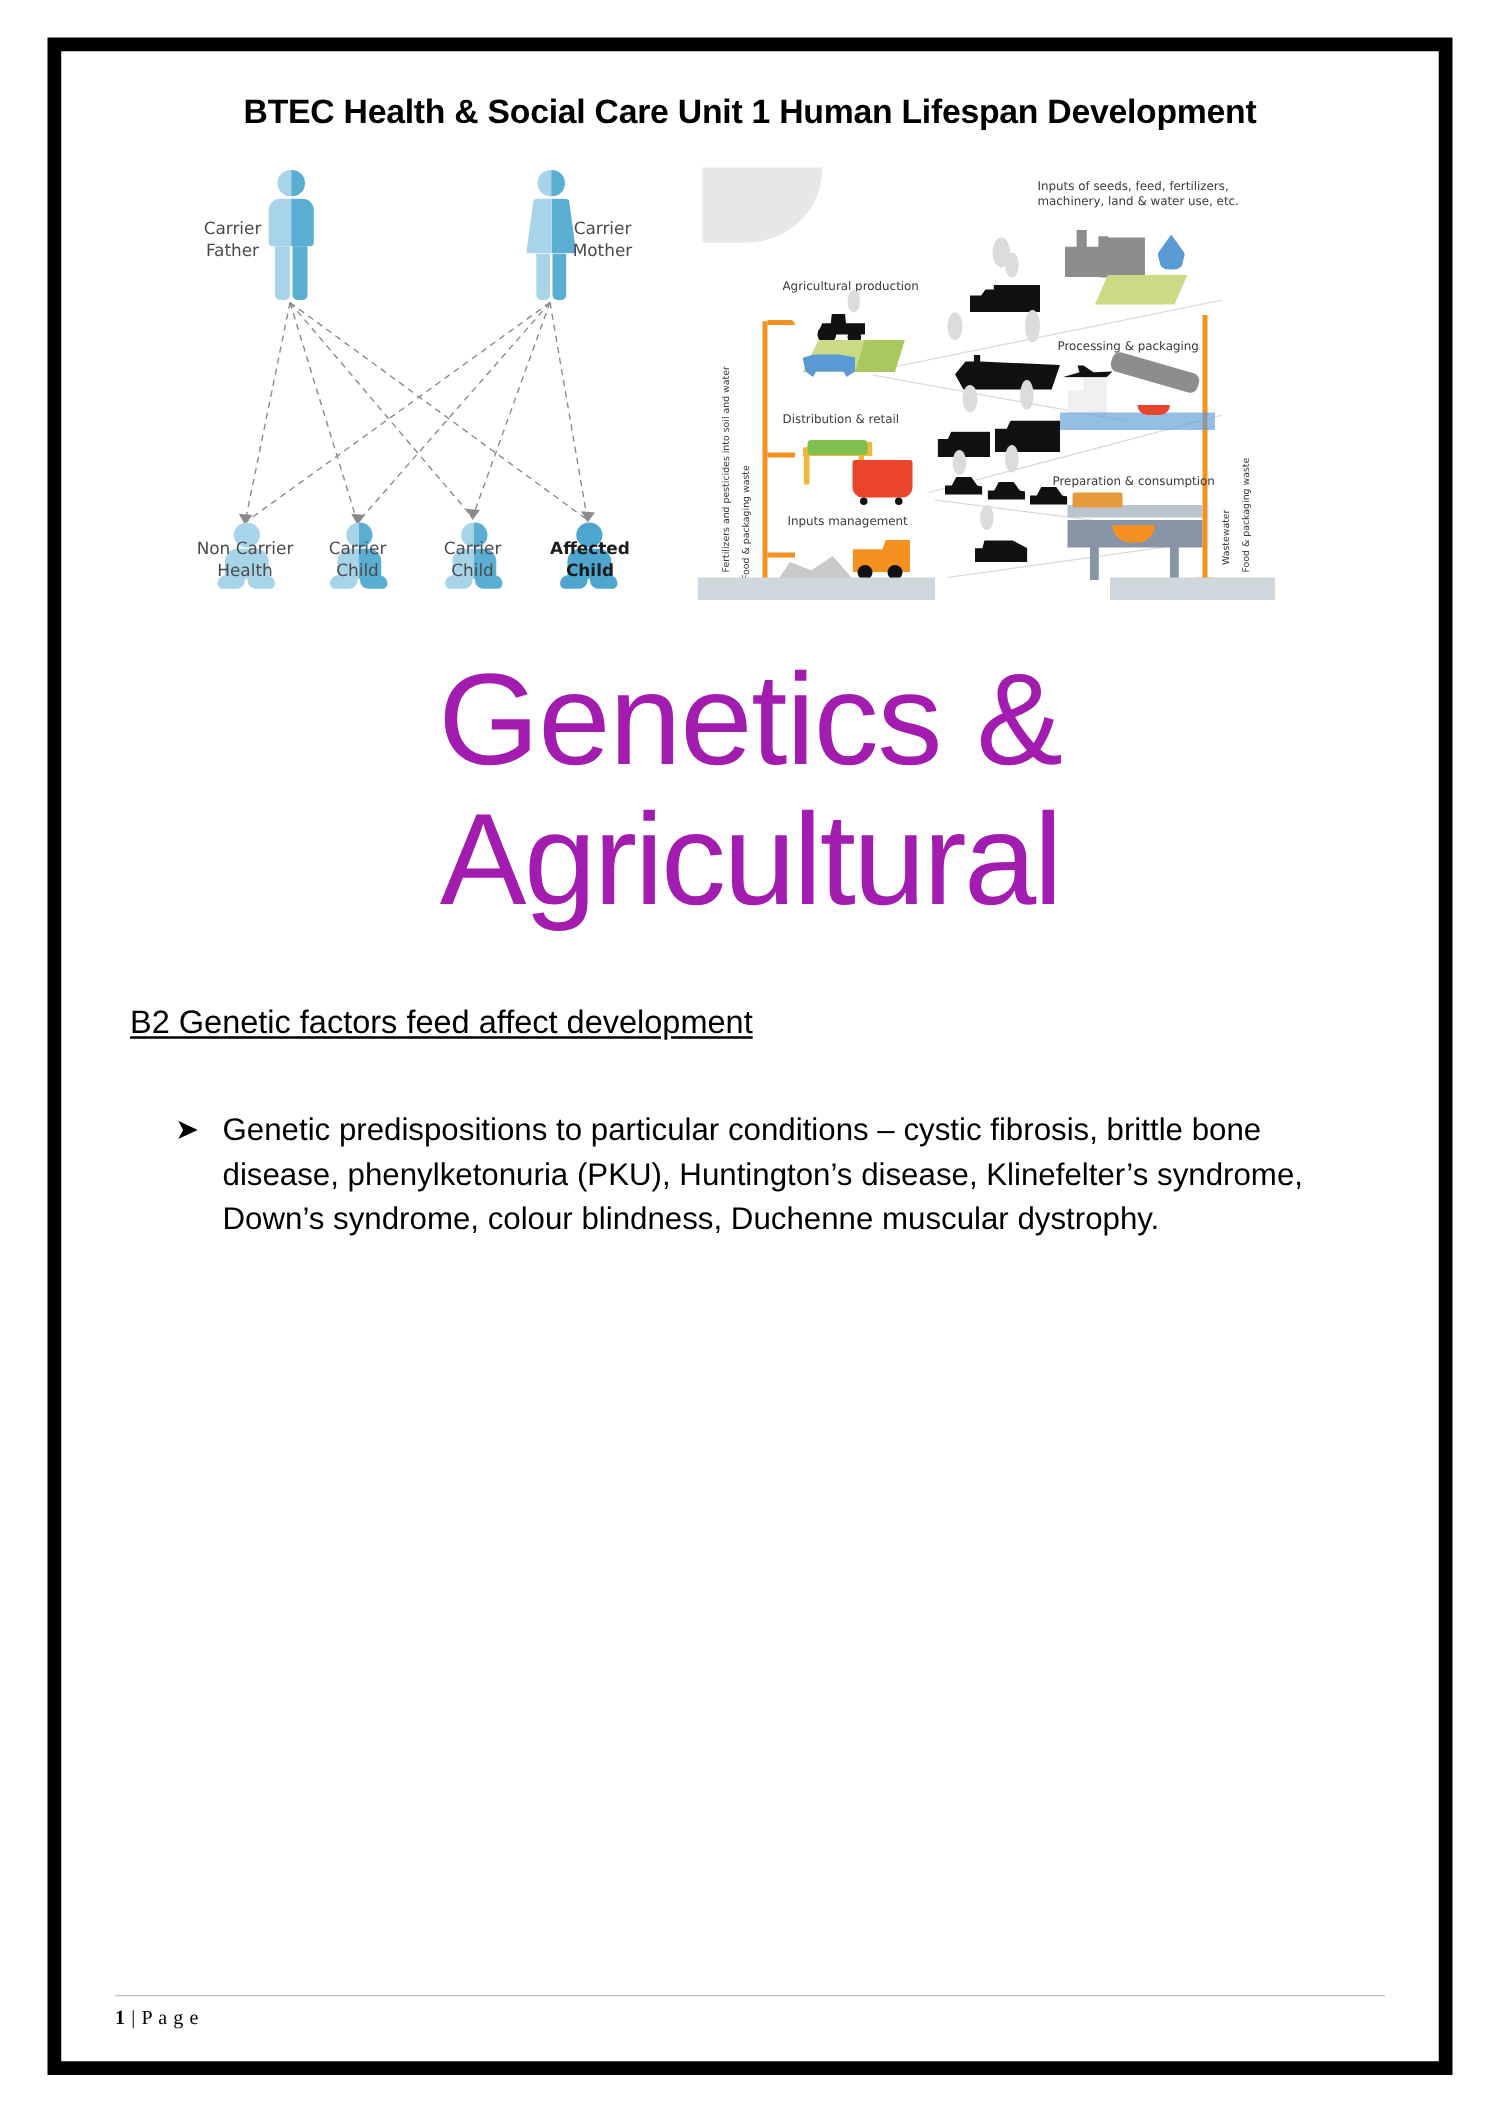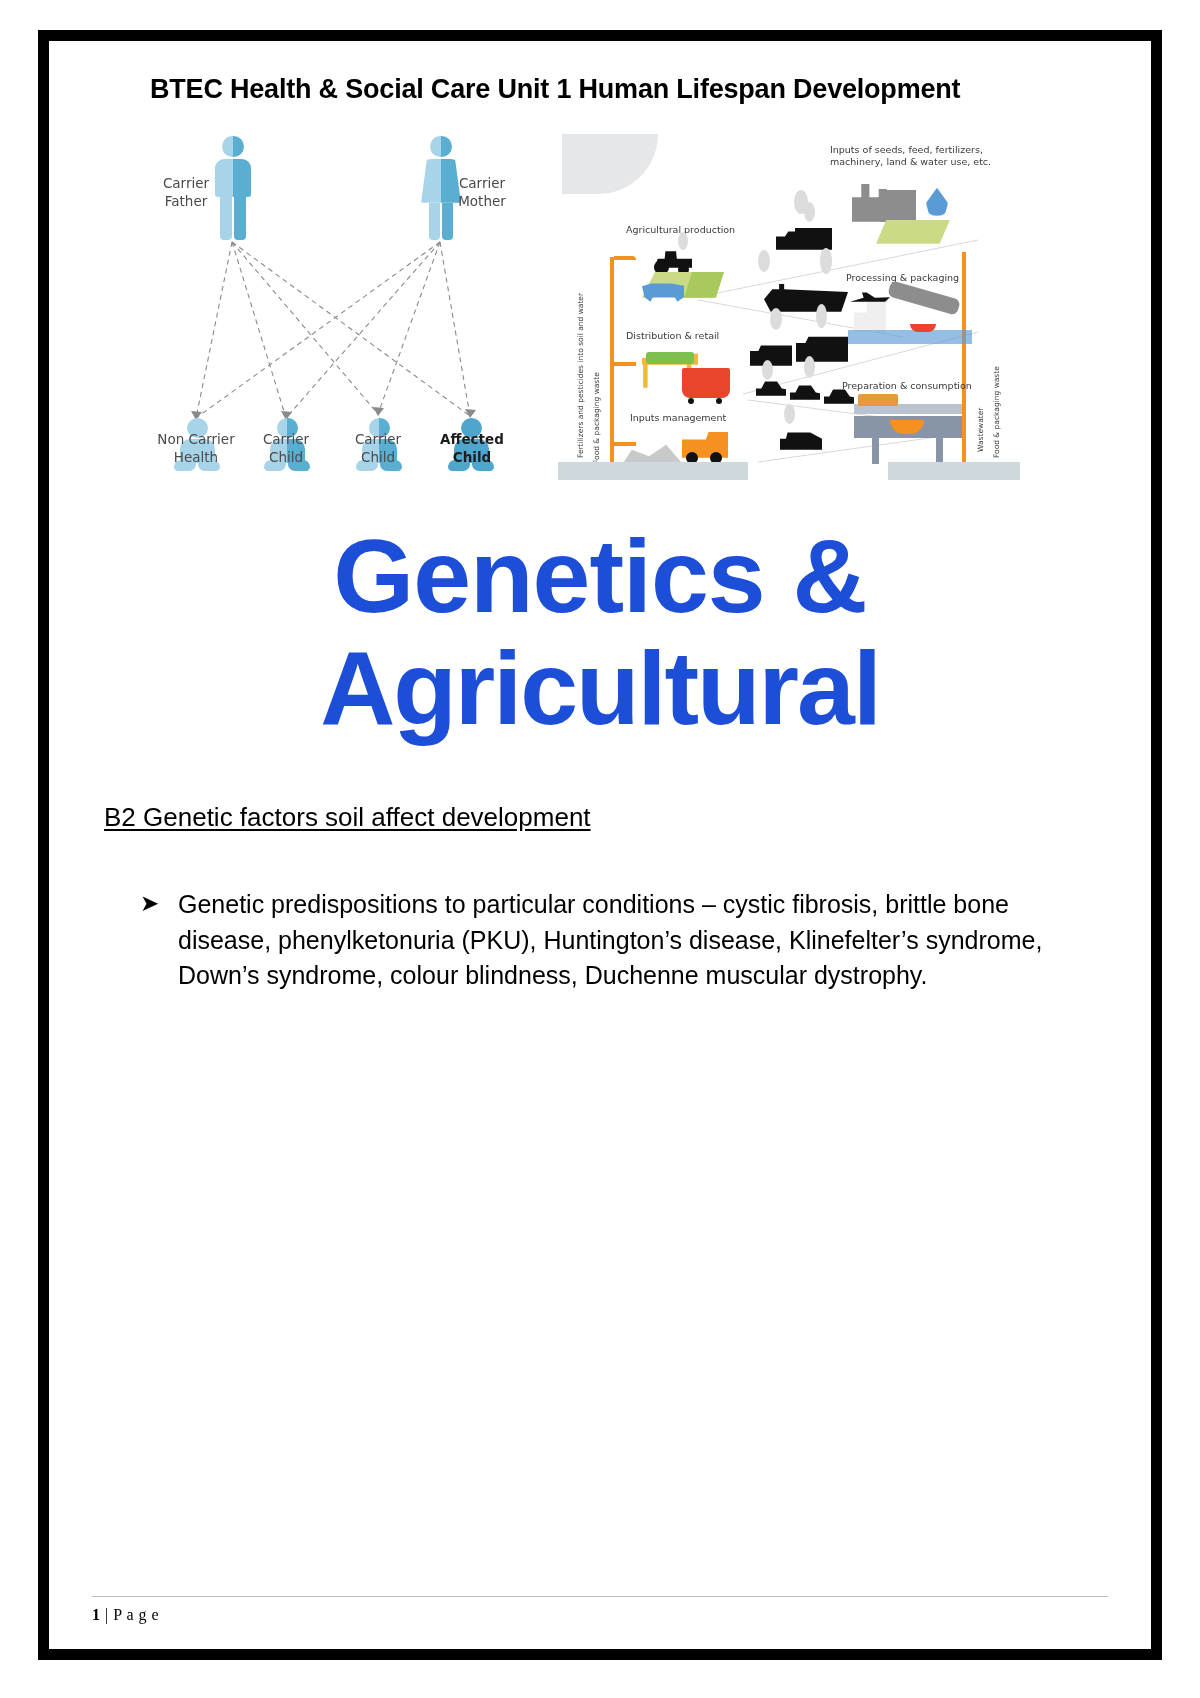--- a/index.html
+++ b/index.html
@@ -23,21 +23,21 @@
   }
   #content {
     position: absolute;
     left: 56px; top: 48px;
     width: 1088px; height: 1594px;
     padding: 14px 36px 0 36px;
   }
 
   
   .doc-header {
-    text-align: left;
+    text-align: center;
     font-weight: bold;
     font-size: 27px;
     line-height: 1.32;
     letter-spacing: -0.2px;
     color: #000;
     margin: 10px 0 0 0;
     padding: 0 58px;
   }
 
   
@@ -127,25 +127,25 @@
   .org { background: #f59120; }
   .blu { background: #5b9bd5; }
   .red { background: #e8452c; }
   .smoke {
     position: absolute; background: #dcdcdc; border-radius: 50%;
   }
 
   
   .big-title {
     text-align: center;
-    font-weight: bold;
+    font-weight: normal;
     font-size: 104px;
     line-height: 1.08;
     letter-spacing: -1px;
-    color: #1d4ed8;
+    color: #a21caf;
     margin-top: 34px;
   }
   .big-title .l2 { display: block; letter-spacing: -2px; }
 
   .sub-title {
     text-align: center;
     font-style: italic;
     font-size: 62px;
     line-height: 1.1;
     color: #000;
@@ -410,21 +410,21 @@
     </div>
 
     <div class="big-title">
       <span>Genetics &amp;</span>
       <span class="l2">Agricultural</span>
     </div>
 
 
 
     <div>
-      <span class="section-heading">B2 Genetic factors soil affect development</span>
+      <span class="section-heading">B2 Genetic factors feed affect development</span>
     </div>
 
     <div class="bullet-list">
       <div class="bullet-item">
         <span class="marker">➤</span>
         <span>Genetic predispositions to particular conditions – cystic fibrosis, brittle bone disease, phenylketonuria (PKU), Huntington’s disease, Klinefelter’s syndrome, Down’s syndrome, colour blindness, Duchenne muscular dystrophy.</span>
       </div>
     </div>
 
     <div class="footer">

